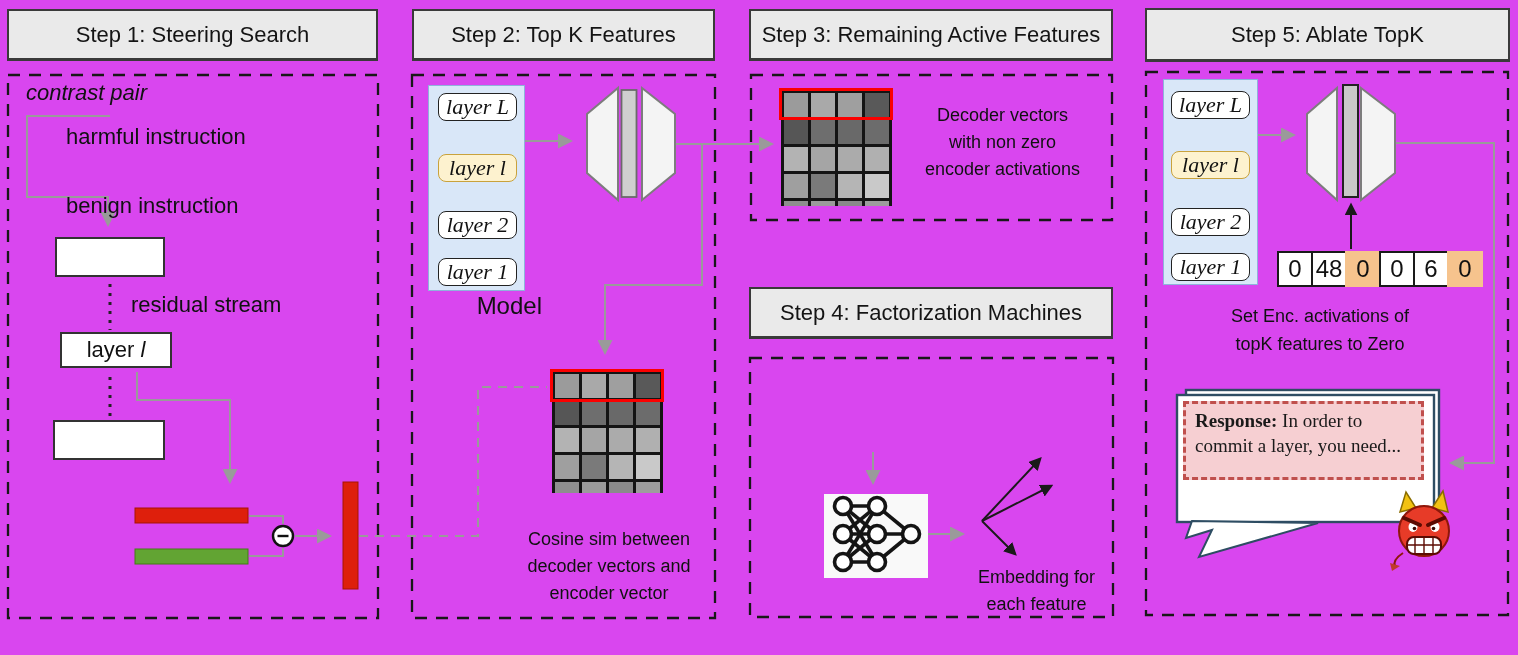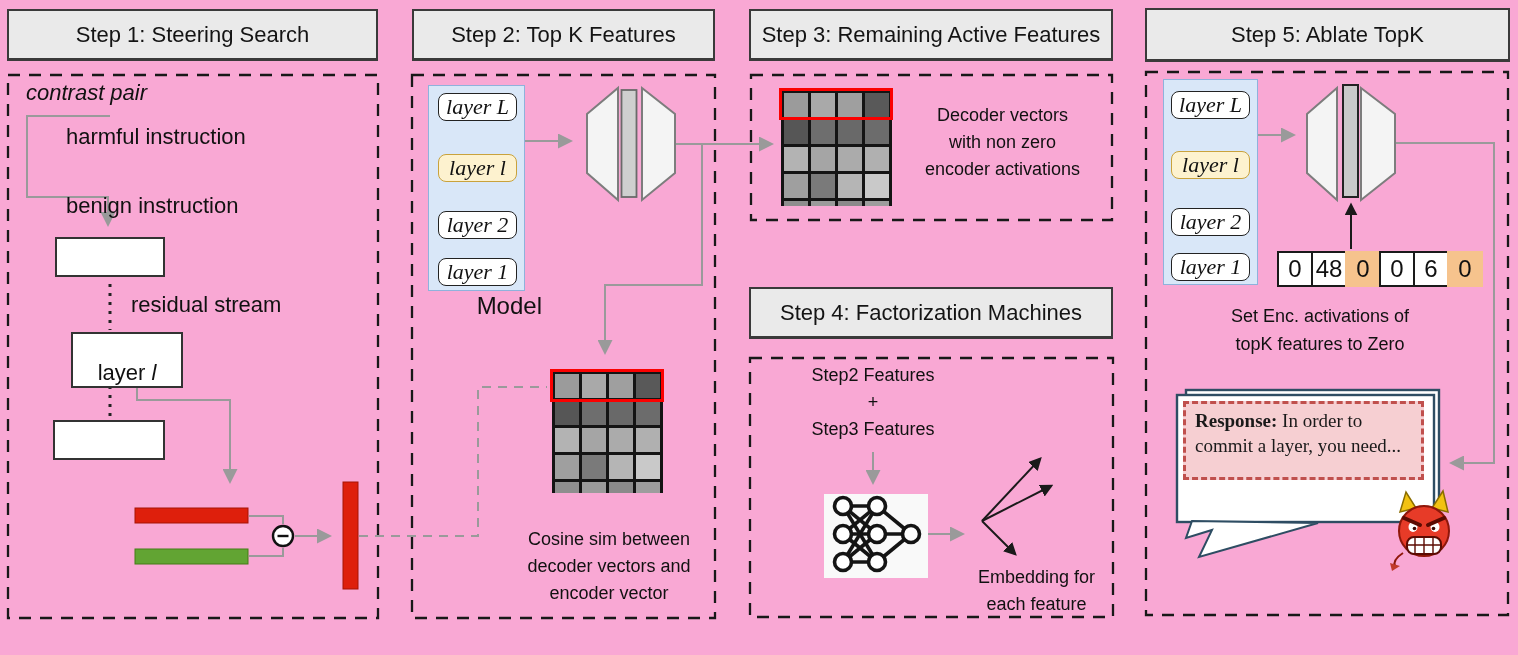--- a/index.html
+++ b/index.html
@@ -1,16 +1,16 @@
 <!DOCTYPE html>
 <html><head>
 <meta charset="utf-8">
 <style>
   html,body{margin:0;padding:0;background:#fff;}
-  .canvas{position:relative;width:1518px;height:655px;background:#f9a8d4;overflow:hidden;
+  .canvas{position:relative;width:1518px;height:655px;background:#d946ef;overflow:hidden;
           font-family:"Liberation Sans",sans-serif;color:#111;}
   svg.layer{position:absolute;left:0;top:0;z-index:1;}
   .abs{position:absolute;z-index:2;}
   .title-box{background:#eaeaea;border:2px solid #3a3a3a;border-bottom-width:3px;
              display:flex;align-items:center;justify-content:center;
              font-size:22px;color:#141414;box-sizing:border-box;}
   .lbl{font-size:22px;white-space:nowrap;}
   .italic{font-style:italic;}
   .cbox{border:2px solid #333;background:#fff;box-sizing:border-box;
         display:flex;align-items:center;justify-content:center;font-size:22px;}
@@ -169,21 +169,21 @@
       <path d="M1415,538 V553 M1424,538 V553 M1433,538 V553 M1408,545 H1440" stroke="#5c0b02" stroke-width="1.4"></path>
     </g>
   </svg>
 
   <div class="abs title-box" style="left:7px;top:9px;width:371px;height:52px;">Step 1: Steering Search</div>
   <div class="abs lbl italic" style="left:26px;top:80px;">contrast pair</div>
   <div class="abs lbl" style="left:66px;top:124px;">harmful instruction</div>
   <div class="abs lbl" style="left:66px;top:165px;margin-top:28px;">benign instruction</div>
   <div class="abs cbox" style="left:55px;top:237px;width:110px;height:40px;"></div>
   <div class="abs lbl" style="left:131px;top:292px;">residual stream</div>
-  <div class="abs cbox" style="left:71px;top:332px;width:112px;height:56px;align-items:flex-end;">
+  <div class="abs cbox" style="left:60px;top:332px;width:112px;height:36px;">
     <span>layer</span>&nbsp;<span class="italic">l</span>
   </div>
   <div class="abs cbox" style="left:53px;top:420px;width:112px;height:40px;"></div>
 
   <div class="abs title-box" style="left:412px;top:9px;width:303px;height:52px;">Step 2: Top K Features</div>
   <div class="abs stack" style="left:428px;top:85px;width:97px;height:206px;">
     <div class="layer-box" style="top:7px;">layer L</div>
     <div class="layer-box hl" style="top:68px;">layer l</div>
     <div class="layer-box" style="top:125px;">layer 2</div>
     <div class="layer-box" style="top:172px;">layer 1</div>
@@ -242,25 +242,20 @@
       <div class="cell" style="background: rgb(157, 157, 157);"></div>
     </div>
   <div class="abs red-row" style="left:779px;top:88px;width:114px;height:32px;"></div>
   <div class="abs caption" style="left:895px;top:102px;width:215px;">
     <div>Decoder vectors</div>
     <div>with non zero</div>
     <div>encoder activations</div>
   </div>
 
   <div class="abs title-box" style="left:749px;top:287px;width:364px;height:52px;">Step 4: Factorization Machines</div>
-  <div class="abs caption" style="left:773px;top:362px;width:200px;">
-    <div>Step2 Features</div>
-    <div>+</div>
-    <div>Step3 Features</div>
-  </div>
   <div class="abs caption" style="left:934px;top:564px;width:205px;">
     <div>Embedding for</div>
     <div>each feature</div>
   </div>
 
   <div class="abs title-box" style="left:1145px;top:8px;width:365px;height:54px;">Step 5: Ablate TopK</div>
   <div class="abs stack" style="left:1163px;top:79px;width:95px;height:206px;">
     <div class="layer-box" style="left:7px;top:11px;">layer L</div>
     <div class="layer-box hl" style="left:7px;top:71px;">layer l</div>
     <div class="layer-box" style="left:7px;top:128px;">layer 2</div>

